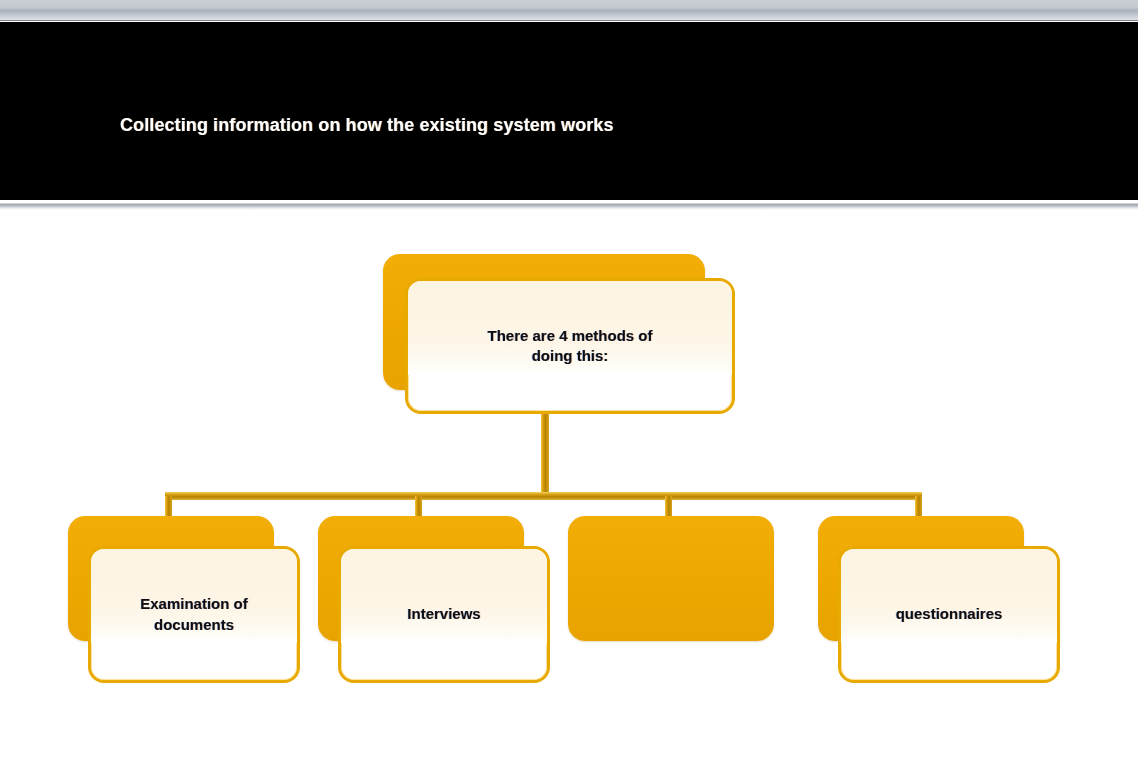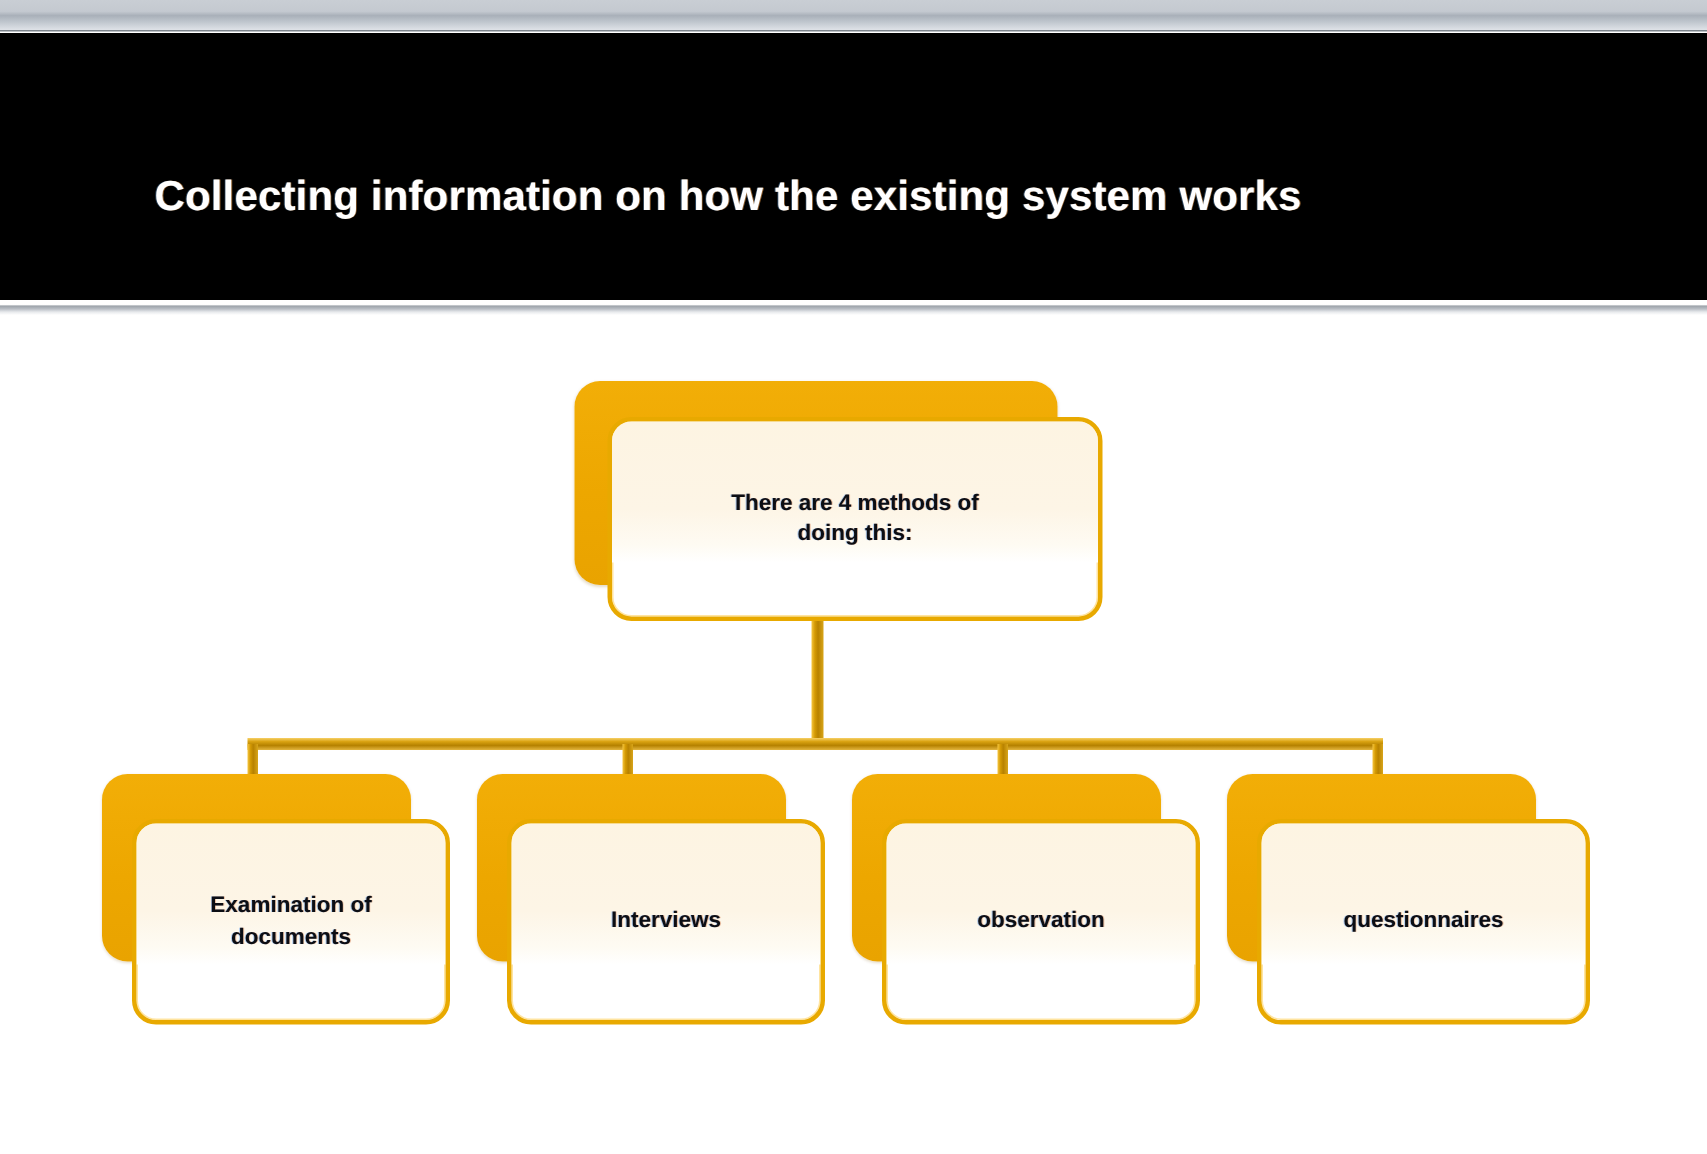--- a/index.html
+++ b/index.html
@@ -32,23 +32,23 @@
 
   
   #title-banner {
     position: absolute;
     left: 0; top: 22px;
     width: 1138px; height: 178px;
     background: #000000;
   }
   #title-text {
     position: absolute;
-    left: 103px;
+    left: 120px;
     top: 93px;
-    font-size: 28px;
+    font-size: 18px;
     font-weight: bold;
     color: #ffffff;
     letter-spacing: 0.1px;
     white-space: nowrap;
     text-shadow: 0.6px 0 0 rgba(255,170,80,0.55),
                 -0.6px 0 0 rgba(120,190,255,0.35);
   }
   #banner-rule {
     position: absolute;
     left: 0; top: 201px;
@@ -166,23 +166,20 @@
 
     <div class="node" style="left:318px; top:306px; width:232px; height:167px;">
       <div class="node-slab" style="width:206px; height:125px;"></div>
       <div class="node-card" style="left:20px; top:30px; width:212px; height:137px;">
         <div class="node-label">Interviews</div>
       </div>
     </div>
 
     <div class="node" style="left:568px; top:306px; width:232px; height:167px;">
       <div class="node-slab" style="width:206px; height:125px;"></div>
-      <div class="node-card" style="left:20px; top:30px; width:212px; height:137px;">
-        <div class="node-label">observation</div>
-      </div>
     </div>
 
     <div class="node" style="left:818px; top:306px; width:242px; height:167px;">
       <div class="node-slab" style="width:206px; height:125px;"></div>
       <div class="node-card" style="left:20px; top:30px; width:222px; height:137px;">
         <div class="node-label">questionnaires</div>
       </div>
     </div>
 
   </div>

